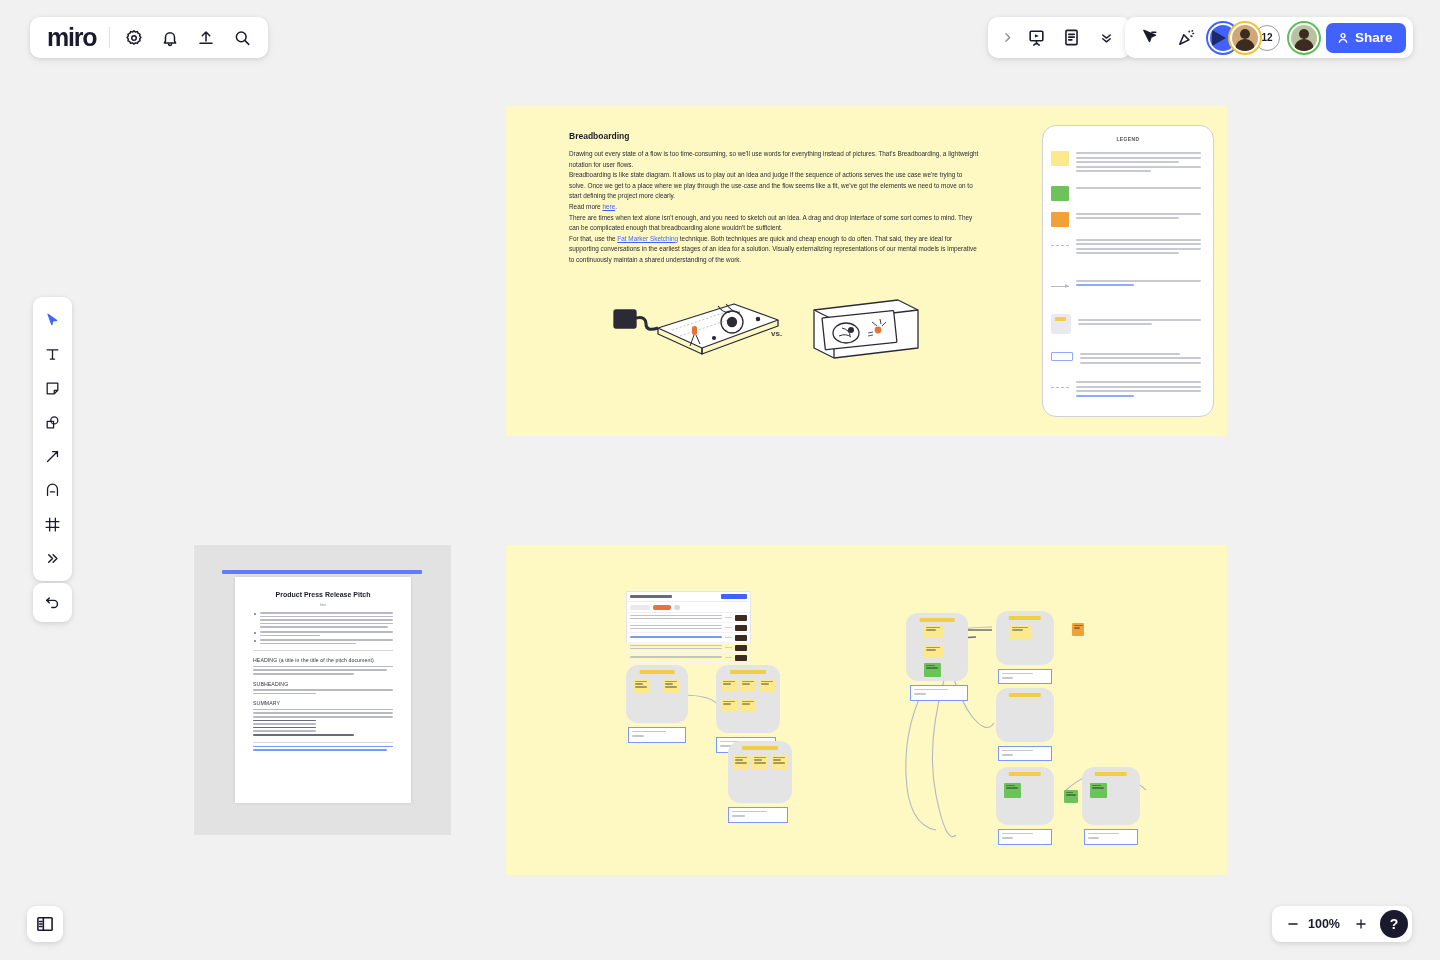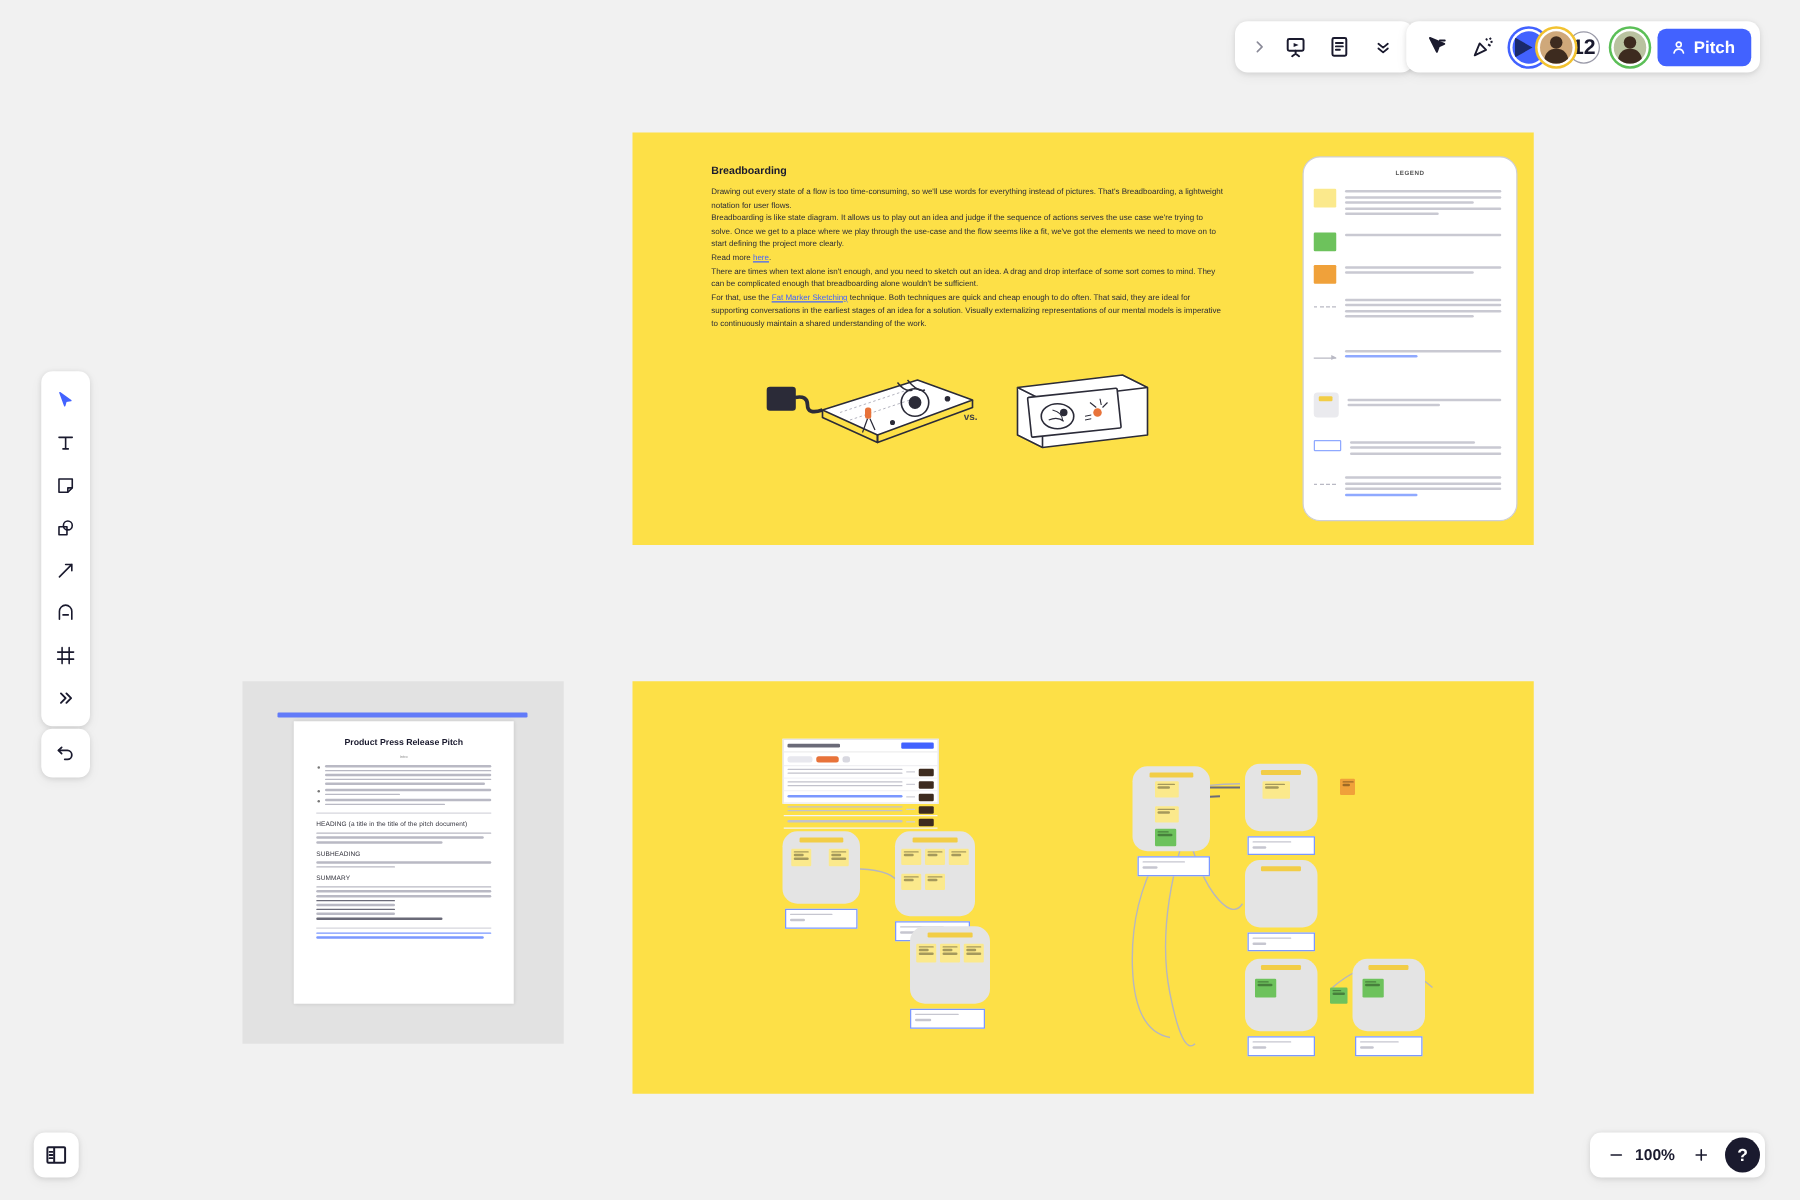--- a/index.html
+++ b/index.html
@@ -50,21 +50,21 @@
   }
   .avatar.ring { box-shadow: 0 0 0 2px #fff, 0 0 0 4px var(--ring); }
   .av-head { position: absolute; width: 10px; height: 10px; border-radius: 50%;
              background: #3d2b1f; left: 50%; top: 4px; transform: translateX(-50%); }
   .av-body { position: absolute; width: 19px; height: 12px; border-radius: 9px 9px 0 0;
              background: #3d2b1f; left: 50%; bottom: 0; transform: translateX(-50%); }
   #avatar-count {
     width: 26px; height: 26px; border-radius: 50%;
     border: 1.6px solid #9a9aa8; background: #fff;
     display: flex; align-items: center; justify-content: center;
-    font-size: 17px; font-weight: bold; color: #1a1a2e;
+    font-size: 10px; font-weight: bold; color: #1a1a2e;
     margin-left: -7px; cursor: pointer; flex: 0 0 auto;
   }
   #share-btn {
     height: 30px; border-radius: 7px; background: #4262ff; color: #fff;
     display: flex; align-items: center; gap: 5px;
     padding: 0 13px 0 10px; font-size: 13.5px; font-weight: bold;
     cursor: pointer; margin-left: 6px;
   }
 
   
@@ -81,21 +81,21 @@
                 gap: 2px; border-radius: 9px; }
   #zoom-level { font-size: 12.5px; font-weight: bold; min-width: 38px;
                 user-select: none; }
   #help-btn {
     width: 28px; height: 28px; border-radius: 50%; background: #1a1a2e; color: #fff;
     display: flex; align-items: center; justify-content: center;
     font-size: 14px; font-weight: bold; cursor: pointer; margin-left: 4px;
   }
 
   
-  .frame { position: absolute; background: #fde047; }
+  .frame { position: absolute; background: #fef9c3; }
 
   
   #frame-breadboarding { left: 506px; top: 106px; width: 721px; height: 330px; }
   #bb-title { position: absolute; left: 63px; top: 25px;
               font-size: 8.5px; font-weight: bold; color: #1a1a2e; }
   #bb-body { position: absolute; left: 63px; top: 43px; width: 410px;
              font-size: 6.4px; line-height: 10.6px; color: #2a2a35; }
   #bb-body p { margin: 0; }
   #bb-body a { color: #4262ff; text-decoration: underline; }
 
@@ -583,20 +583,47 @@
           </div>
       </div>
       <div class="caption" style="left:578px;top:284px;width:54px;height:16px">
           <i></i>
           <i class="two"></i>
         </div>
 
     </div>
   </div>
 
+  <div class="panel" id="topbar-left">
+    <div id="miro-logo">miro</div>
+    <div id="logo-divider"></div>
+    <div class="icon-btn">
+      <svg width="18" height="18" viewBox="0 0 24 24" fill="none" stroke="#1a1a2e" stroke-width="2">
+        <path d="M12 2.5l2 1.6 2.5-.6 1.1 2.3 2.4 1-.4 2.5 1.6 2-1.6 2 .4 2.5-2.4 1-1.1 2.3-2.5-.6-2 1.6-2-1.6-2.5.6-1.1-2.3-2.4-1 .4-2.5-1.6-2 1.6-2-.4-2.5 2.4-1L7.5 3.5l2.5.6z" stroke-linejoin="round"></path>
+        <circle cx="12" cy="12" r="3"></circle>
+      </svg>
+    </div>
+    <div class="icon-btn">
+      <svg width="18" height="18" viewBox="0 0 24 24" fill="none" stroke="#1a1a2e" stroke-width="2" stroke-linecap="round" stroke-linejoin="round">
+        <path d="M18 16v-5a6 6 0 10-12 0v5l-1.5 2.5h15z"></path>
+        <path d="M10 20a2 2 0 004 0"></path>
+      </svg>
+    </div>
+    <div class="icon-btn">
+      <svg width="18" height="18" viewBox="0 0 24 24" fill="none" stroke="#1a1a2e" stroke-width="2" stroke-linecap="round" stroke-linejoin="round">
+        <path d="M12 16V4M7 9l5-5 5 5M4 19h16"></path>
+      </svg>
+    </div>
+    <div class="icon-btn">
+      <svg width="18" height="18" viewBox="0 0 24 24" fill="none" stroke="#1a1a2e" stroke-width="2" stroke-linecap="round">
+        <circle cx="11" cy="10.5" r="6.5"></circle>
+          <path d="M16 15.5L21 20.5"></path>
+      </svg>
+    </div>
+  </div>
 
   <div class="panel" id="topbar-mid">
     <div class="icon-btn" style="width:22px">
       <svg width="13" height="13" viewBox="0 0 24 24" fill="none" stroke="#8a8a98" stroke-width="2.4" stroke-linecap="round" stroke-linejoin="round">
           <path d="M9 5l7 7-7 7"></path>
         </svg>
     </div>
     <div class="icon-btn">
       <svg width="19" height="19" viewBox="0 0 24 24" fill="none" stroke="#1a1a2e" stroke-width="2" stroke-linejoin="round">
         <rect x="4" y="4" width="16" height="12" rx="1.5"></rect>
@@ -642,21 +669,21 @@
     <div class="avatar ring" style="--ring:#5bbf57;background:#b9c2a0;margin-left:8px">
       <div class="av-head"></div>
         <div class="av-body"></div>
     </div>
 
     <div id="share-btn">
       <svg width="14" height="14" viewBox="0 0 24 24" fill="none" stroke="#fff" stroke-width="2.2" stroke-linecap="round" stroke-linejoin="round">
         <circle cx="12" cy="8" r="3.4"></circle>
           <path d="M5.5 19.5c1-3.6 3.6-5.2 6.5-5.2s5.5 1.6 6.5 5.2"></path>
       </svg>
-      <span>Pitch</span>
+      <span>Share</span>
     </div>
   </div>
 
   <div class="panel" id="toolbar">
     <div class="icon-btn">
       <svg width="17" height="17" viewBox="0 0 24 24" fill="#4262ff" stroke="#4262ff" stroke-width="1.5" stroke-linejoin="round">
           <path d="M5.5 3l12.5 9-5.5.8-1.5 5.2z"></path>
         </svg>
     </div>
     <div class="icon-btn">

